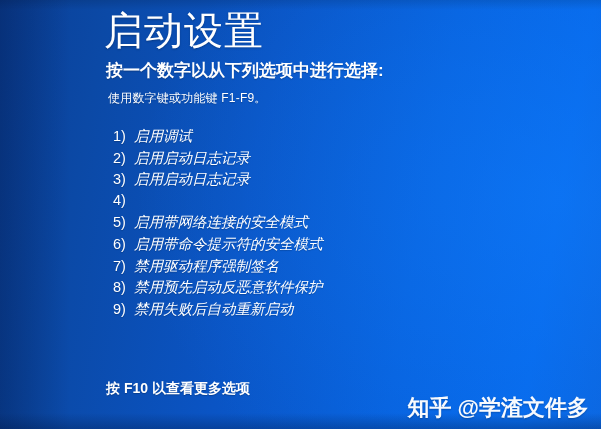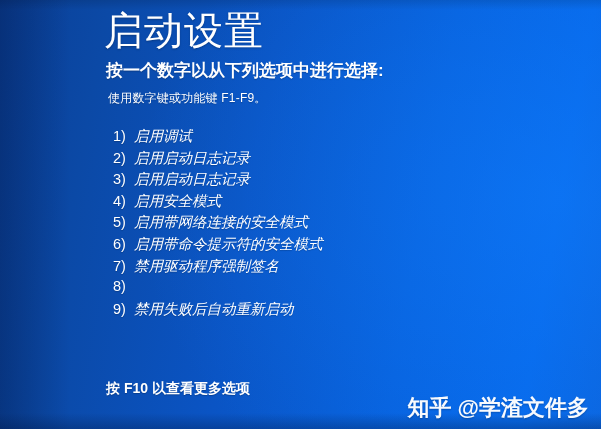--- a/index.html
+++ b/index.html
@@ -164,36 +164,36 @@
       <li class="option-row">
         <span class="option-key">2)</span>
         <span class="option-label">启用启动日志记录</span>
       </li>
       <li class="option-row">
         <span class="option-key">3)</span>
         <span class="option-label">启用启动日志记录</span>
       </li>
       <li class="option-row">
         <span class="option-key">4)</span>
-        <span class="option-label">启用安全模式</span>
       </li>
       <li class="option-row">
         <span class="option-key">5)</span>
         <span class="option-label">启用带网络连接的安全模式</span>
       </li>
       <li class="option-row">
         <span class="option-key">6)</span>
         <span class="option-label">启用带命令提示符的安全模式</span>
       </li>
       <li class="option-row">
         <span class="option-key">7)</span>
         <span class="option-label">禁用驱动程序强制签名</span>
       </li>
       <li class="option-row">
         <span class="option-key">8)</span>
+        <span class="option-label">禁用预先启动反恶意软件保护</span>
       </li>
       <li class="option-row">
         <span class="option-key">9)</span>
         <span class="option-label">禁用失败后自动重新启动</span>
       </li>
     </ul>
 
     <div id="footer-actions">
       <div class="footer-line">按 F10 以查看更多选项</div>
     </div>

